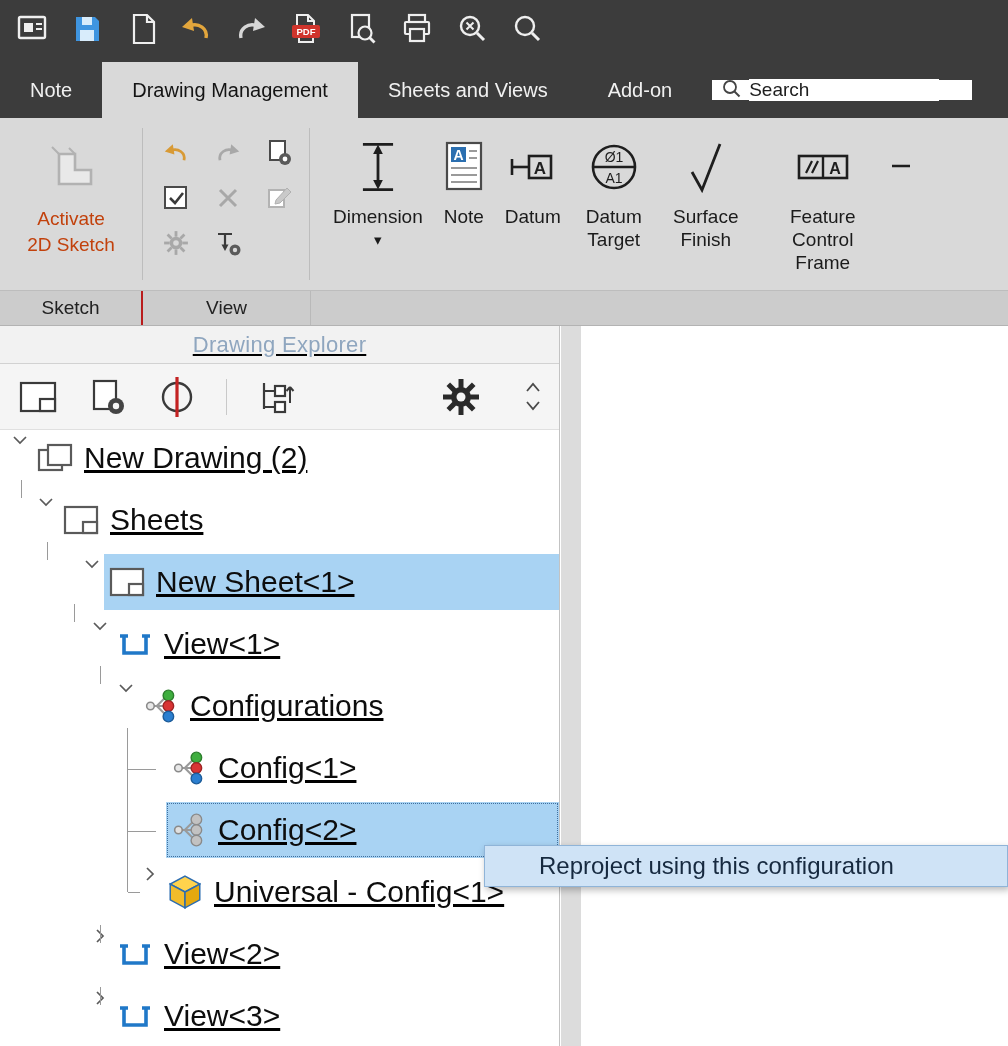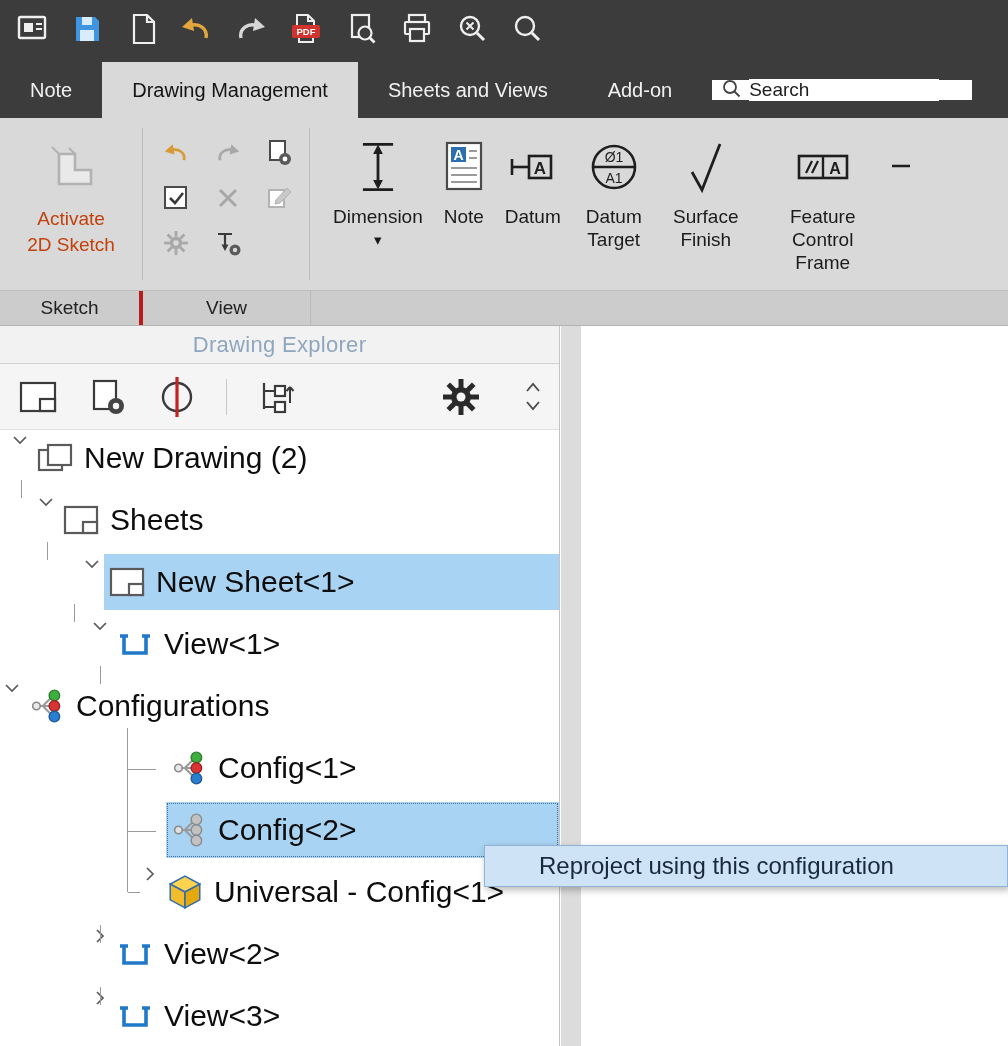--- a/index.html
+++ b/index.html
@@ -41,26 +41,26 @@
   .rb-tool .ticonbig { height:62px; display:flex; align-items:center; }
   .rb-tool .lbl { margin-top:8px; font-size:19px; color:#1b1b1b; text-align:center; line-height:1.2; }
   .rb-tool .caret { font-size:15px; color:#1b1b1b; margin-top:2px; }
   .rb-tool.partial { width:16px; overflow:hidden; }
 
   
   #groupbar { position:absolute; left:0; top:290px; width:1008px; height:36px;
               background:#cccccc; border-top:1px solid #bdbdbd; border-bottom:1px solid #b3b3b3;
               display:flex; font-size:19px; color:#222; }
   .grp { display:flex; align-items:center; justify-content:center; }
-  .grp.g1 { width:143px; border-right:4px solid #b91c1c; }
+  .grp.g1 { width:143px; border-right:2px solid #b91c1c; }
   .grp.g2 { width:168px; border-right:1px solid #b9b9b9; }
 
   
   #panel { position:absolute; left:0; top:326px; width:560px; height:720px;
-           background:#7f1d1d; border-right:1px solid #c3c3c3; }
+           background:#7f1d1d; border-right:1px solid #c3c3c3;text-decoration:underline; }
   #panel-title { height:38px; background:#f2f2f2; border-bottom:1px solid #d2d2d2;
                  display:flex; align-items:center; justify-content:center;
                  font-size:22px; color:#8fa6bf; letter-spacing:.3px; }
   #panel-toolbar { height:66px; background:#f5f5f5; border-bottom:1px solid #e0e0e0;
                    display:flex; align-items:center; padding:0 16px; gap:26px; }
   .ptb { width:44px; height:44px; display:flex; align-items:center; justify-content:center; cursor:pointer; }
   .ptb-sep { width:1px; height:36px; background:#c9c9c9; }
   #ptb-gear { margin-left:auto; }
   #spin { display:flex; flex-direction:column; gap:4px; margin-left:14px; }
   #spin .sp { width:20px; height:14px; display:flex; align-items:center; justify-content:center; cursor:pointer; }
@@ -503,21 +503,21 @@
           <span class="ticon">
             <svg width="36" height="36" viewBox="0 0 36 36">
                 <path d="M7 10 V27 H29 V10" fill="none" stroke="#2078c8" stroke-width="3.6"></path>
                 <path d="M3 10 H11 M25 10 H33" stroke="#2078c8" stroke-width="3.6"></path>
               </svg>
           </span>
           <span class="tlabel">View&lt;1&gt;</span>
         </span>
       </div>
 
-      <div class="trow" style="">
+      <div class="trow" style="padding-left:114px">
         <span class="chev">
             <svg width="20" height="20" viewBox="0 0 20 20">
               <polyline points="4,7 10,13 16,7" fill="none" stroke="#5a5a5a" stroke-width="1.7"></polyline>
             </svg>
           </span>
         <span class="tsel">
           <span class="ticon">
             <svg width="38" height="38" viewBox="0 0 36 36">
                 <path d="M8 18 H14 L24 8 M14 18 H24 M14 18 L24 28" stroke="#9a9a9a" stroke-width="2" fill="none"></path>
                 <circle cx="8" cy="18" r="3.6" fill="#e8e8e8" stroke="#8a8a8a" stroke-width="1.5"></circle>

